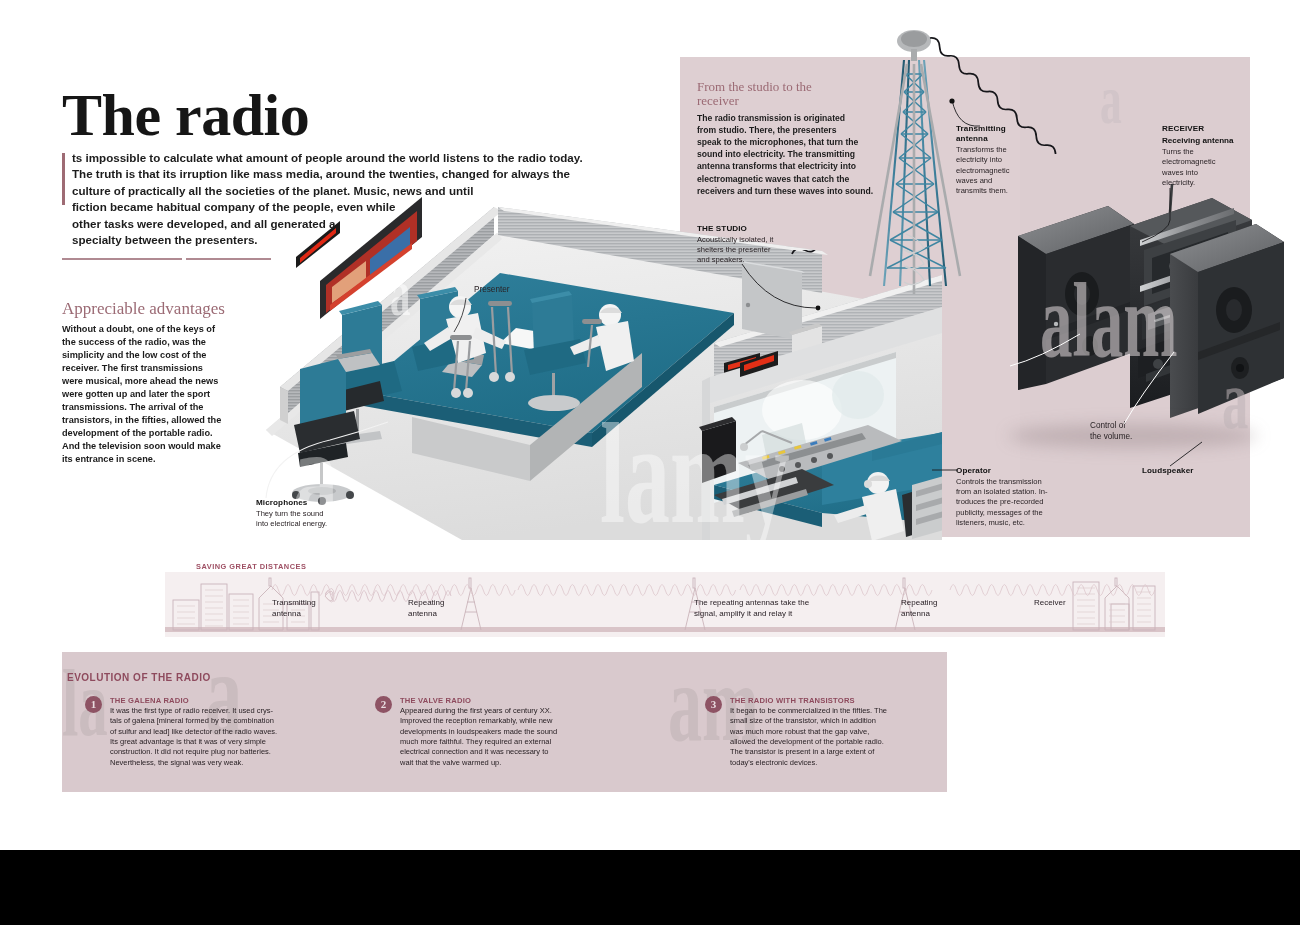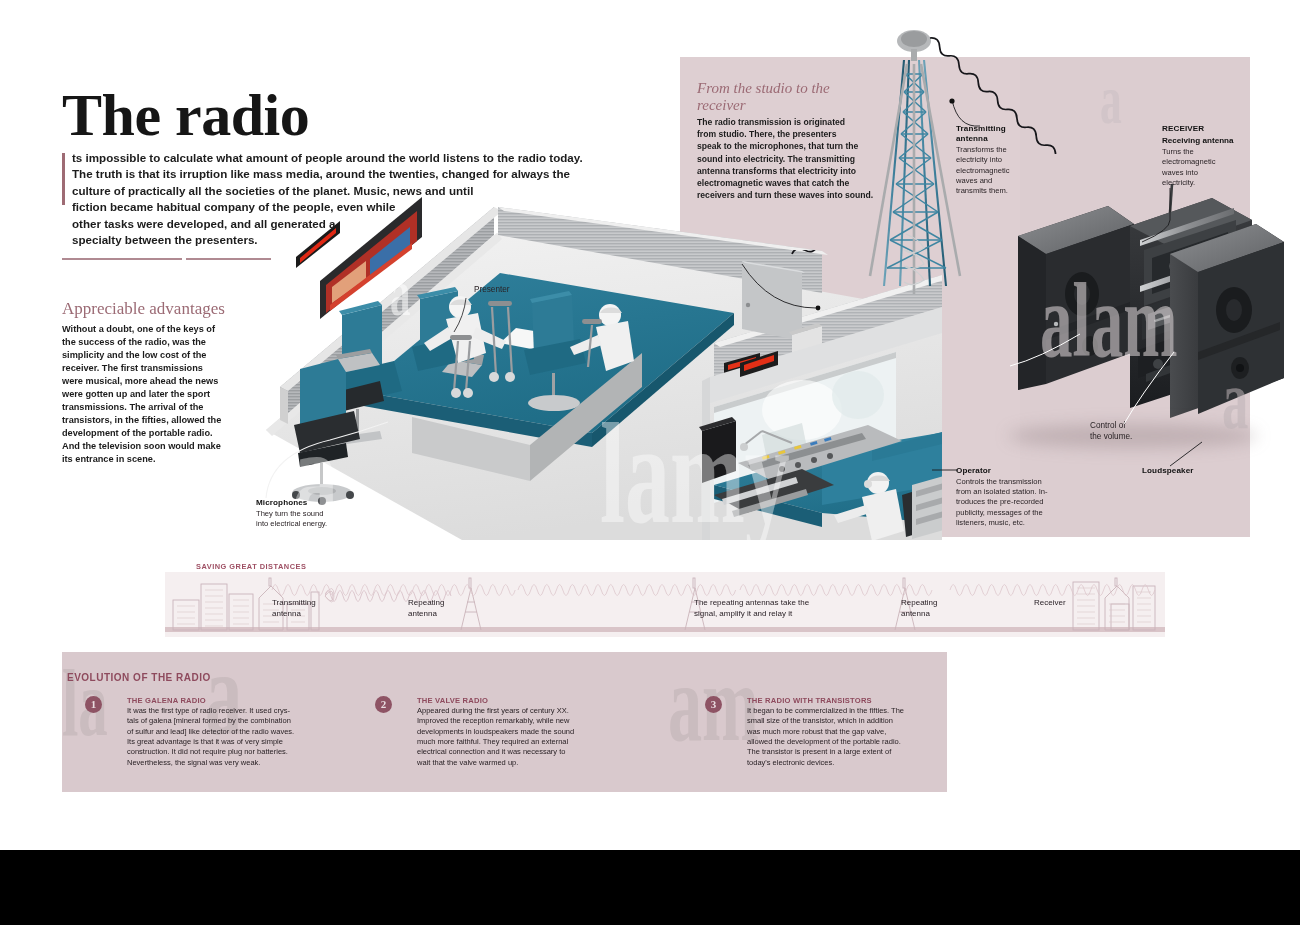--- a/index.html
+++ b/index.html
@@ -119,21 +119,21 @@
     left: 62px; top: 300px;
     width: 180px;
   }
   .adv-block .sec-body { margin-top: 4px; }
 
   .studio-rx-block {
     position: absolute;
     left: 697px; top: 80px;
     width: 182px;
   }
-  .studio-rx-block .sec-head { font-size: 15px; font-style: italic; }
+  .studio-rx-block .sec-head { font-size: 13px; }
   .studio-rx-block .sec-body { margin-top: 3px; font-size: 8.6px; }
 
   
   .callout { position: absolute; }
   .callout .ttl {
     font-size: 8.1px;
     font-weight: 700;
     color: #111;
     line-height: 1.25;
     letter-spacing: 0.1px;
@@ -187,21 +187,21 @@
     width: 17px; height: 17px;
     border-radius: 50%;
     background: #8e5364;
     color: #e8dcdf;
     font-family: "Liberation Serif", serif;
     font-size: 11px;
     font-weight: 700;
     text-align: center;
     line-height: 17px;
   }
-  .evo-body { margin-left: 42px; }
+  .evo-body { margin-left: 25px; }
   .evo-h {
     font-size: 7.6px;
     font-weight: 700;
     color: #8e4a5d;
     letter-spacing: 0.2px;
     margin-bottom: 1px;
   }
   .evo-p {
     font-size: 7.5px;
     line-height: 1.38;
@@ -645,20 +645,26 @@
 receiver</div>
     <div class="sec-body">The radio transmission is originated
 from studio. There, the presenters
 speak to the microphones, that turn the
 sound into electricity. The transmitting
 antenna transforms that electricity into
 electromagnetic waves that catch the
 receivers and turn these waves into sound.</div>
   </div>
 
+  <div class="callout" style="left:697px;top:224px;width:120px;">
+    <div class="ttl">THE STUDIO</div>
+    <div class="bdy">Acoustically isolated, it
+shelters  the presenter
+and speakers.</div>
+  </div>
 
   <svg class="illus" style="left:740px;top:262px;" width="120" height="70" viewBox="0 0 120 70">
     <path d="M2 2 q28 44 74 44" fill="none" stroke="#1b1b1d" stroke-width="0.9"></path>
     <circle cx="78" cy="46" r="2.4" fill="#111"></circle>
   </svg>
 
   <div class="callout" style="left:956px;top:124px;width:100px;">
     <div class="ttl" style="white-space:pre-line;">Transmitting
 antenna</div>
     <div class="bdy">Transforms the

